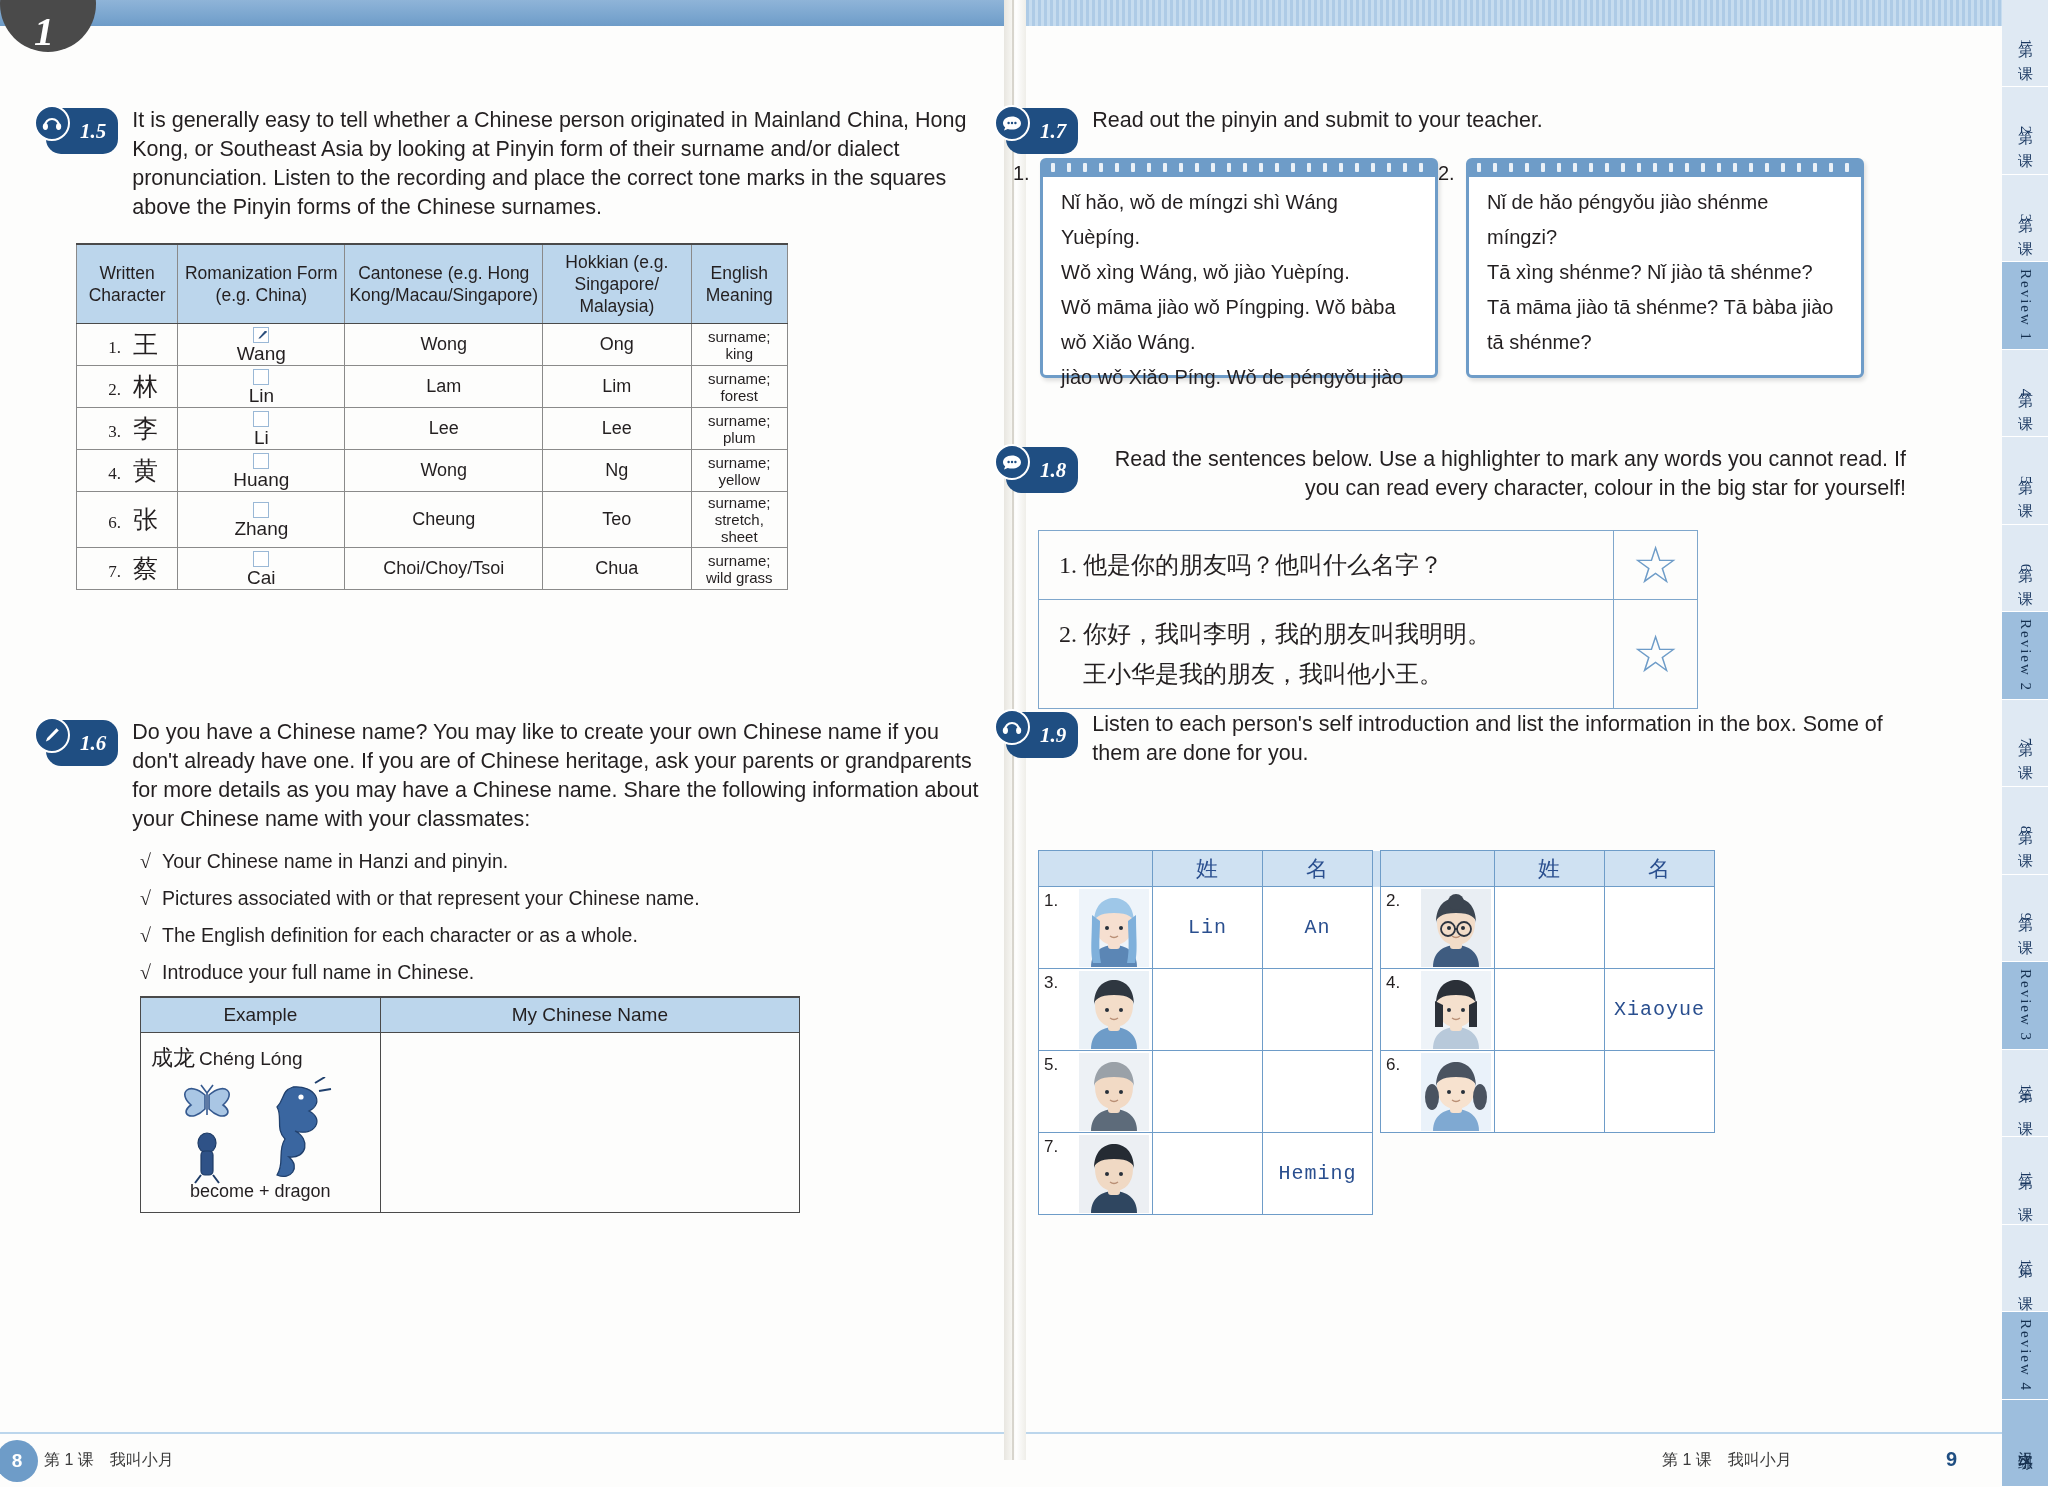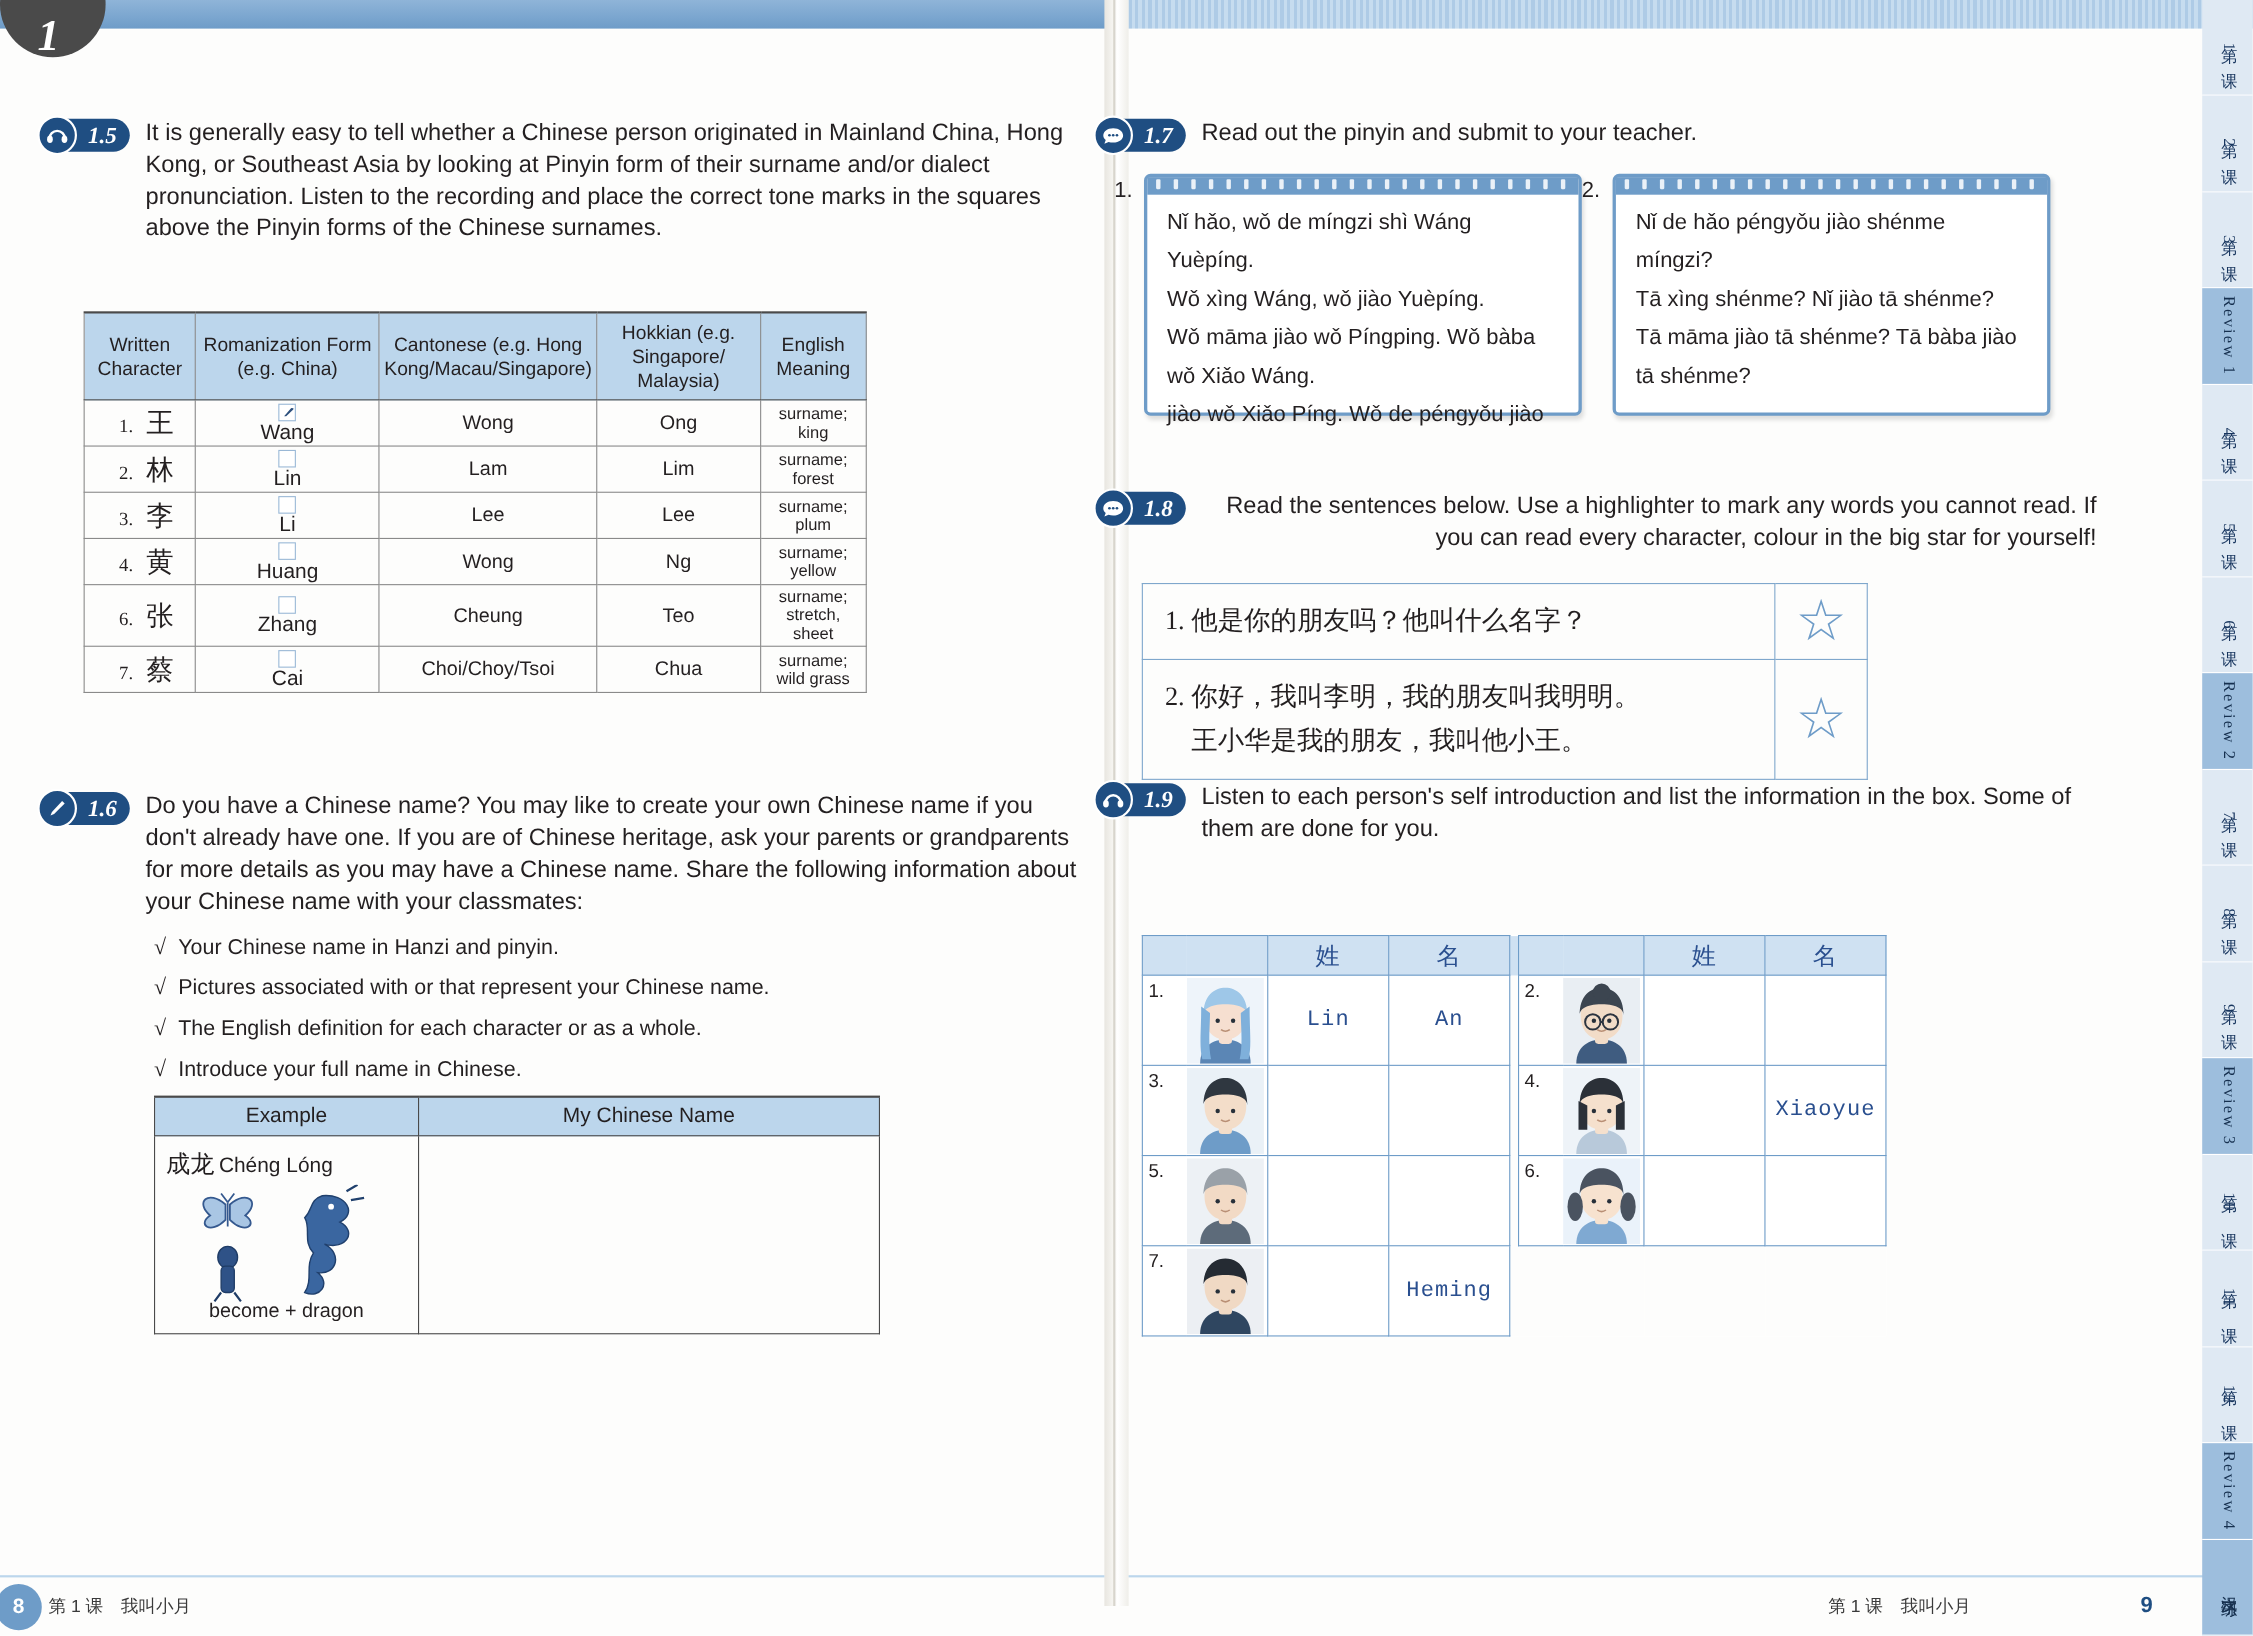--- a/index.html
+++ b/index.html
@@ -50,21 +50,21 @@
   .pageside { position: absolute; top: 0; }
   .left-page { left: 0; width: 1004px; height: 1487px; }
   .right-page { left: 1026px; width: 1000px; height: 1487px; }
 
   
   .activity { position: absolute; }
   .act-head { display: flex; align-items: flex-start; }
   .act-pill {
     position: relative;
     display: inline-flex; align-items: center;
-    height: 30px;
+    height: 46px;
     background: #1f4e82;
     border-radius: 15px;
     padding: 0 12px 0 34px;
     color: #fff;
     font-weight: bold;
     font-size: 21px;
     font-family: "Liberation Serif", serif;
     font-style: italic;
     flex: 0 0 auto;
     margin-top: 2px;
@@ -280,21 +280,21 @@
               <ellipse cx="3.4" cy="11.6" rx="2.6" ry="3.4" fill="#ffffff"></ellipse>
               <ellipse cx="16.6" cy="11.6" rx="2.6" ry="3.4" fill="#ffffff"></ellipse>
             </svg>
           </span>
           <span>1.5</span>
         </div>
         <div class="act-text" style="width:850px;">It is generally easy to tell whether a Chinese person originated in Mainland China, Hong Kong, or Southeast Asia by looking at Pinyin form of their surname and/or dialect pronunciation. Listen to the recording and place the correct tone marks in the squares above the Pinyin forms of the Chinese surnames.</div>
       </div>
     </div>
 
-    <table class="surname-table" style="left:76px; top:243px;margin-top:40px;">
+    <table class="surname-table" style="left:76px; top:243px;">
       <thead>
         <tr>
           <th class="col-char">Written Character</th>
           <th class="col-roman">Romanization Form (e.g. China)</th>
           <th class="col-canto">Cantonese (e.g. Hong Kong/Macau/Singapore)</th>
           <th class="col-hokk">Hokkian (e.g. Singapore/ Malaysia)</th>
           <th class="col-eng">English Meaning</th>
         </tr>
       </thead>
       <tbody id="surname-body">

